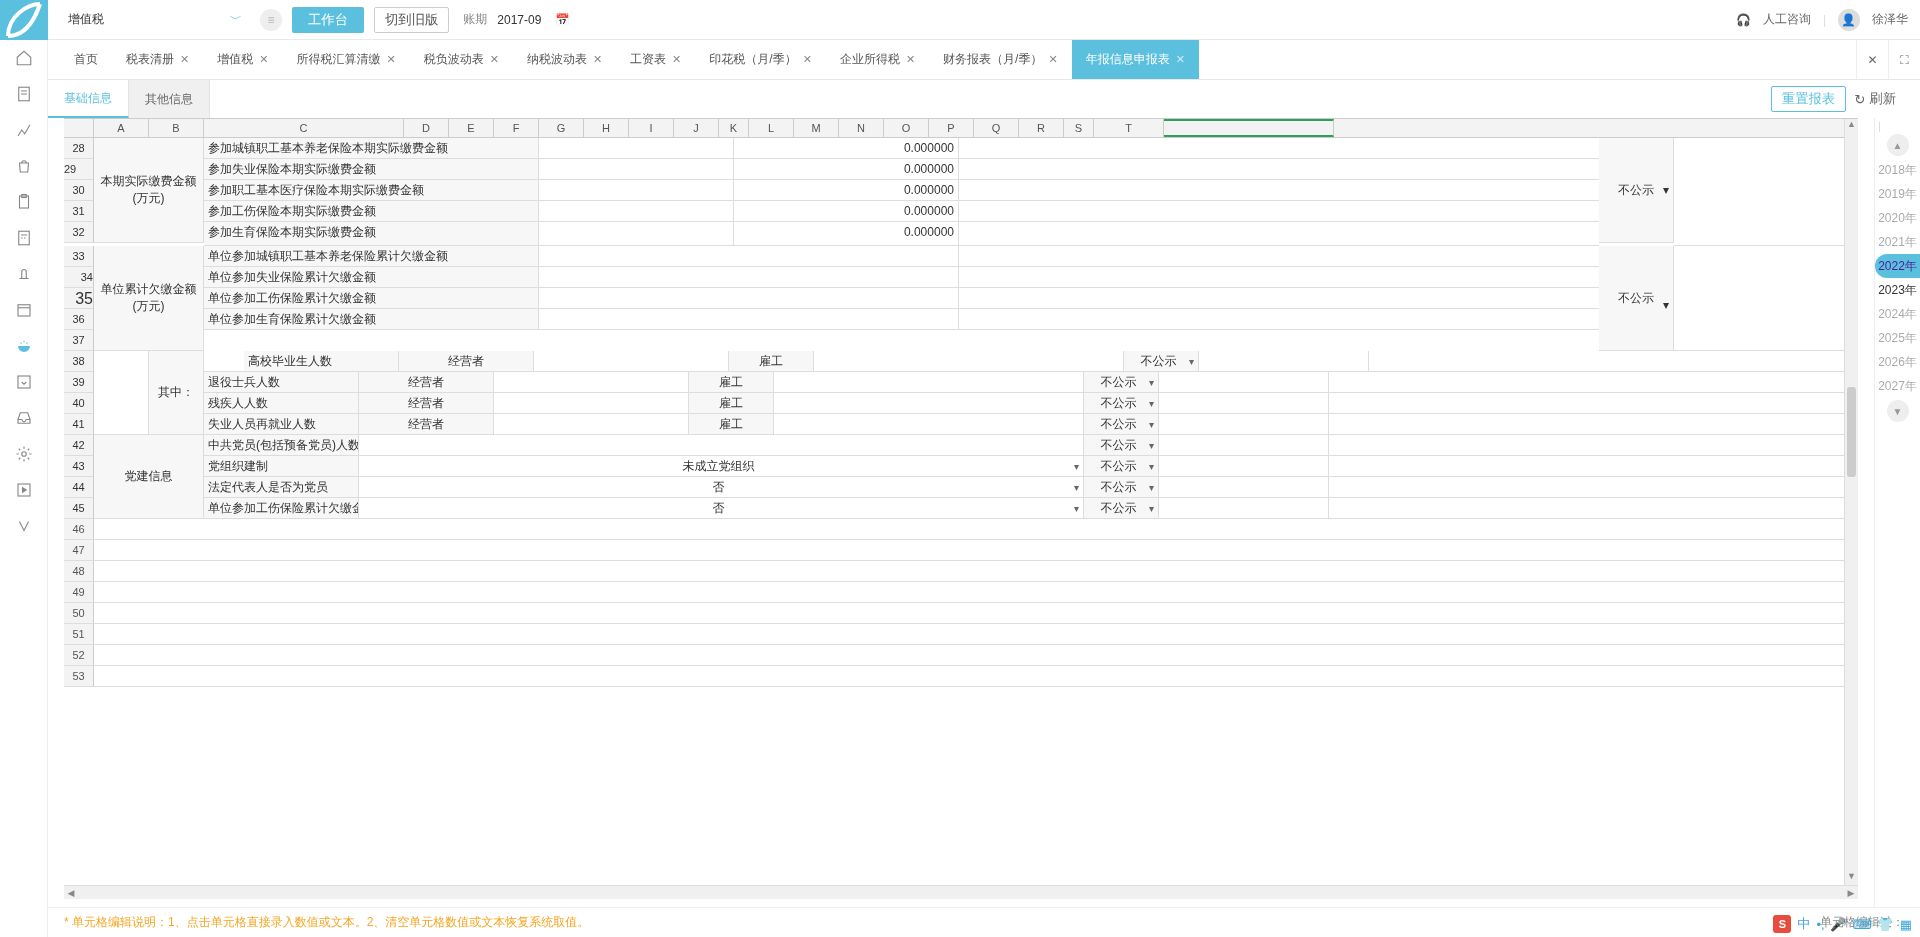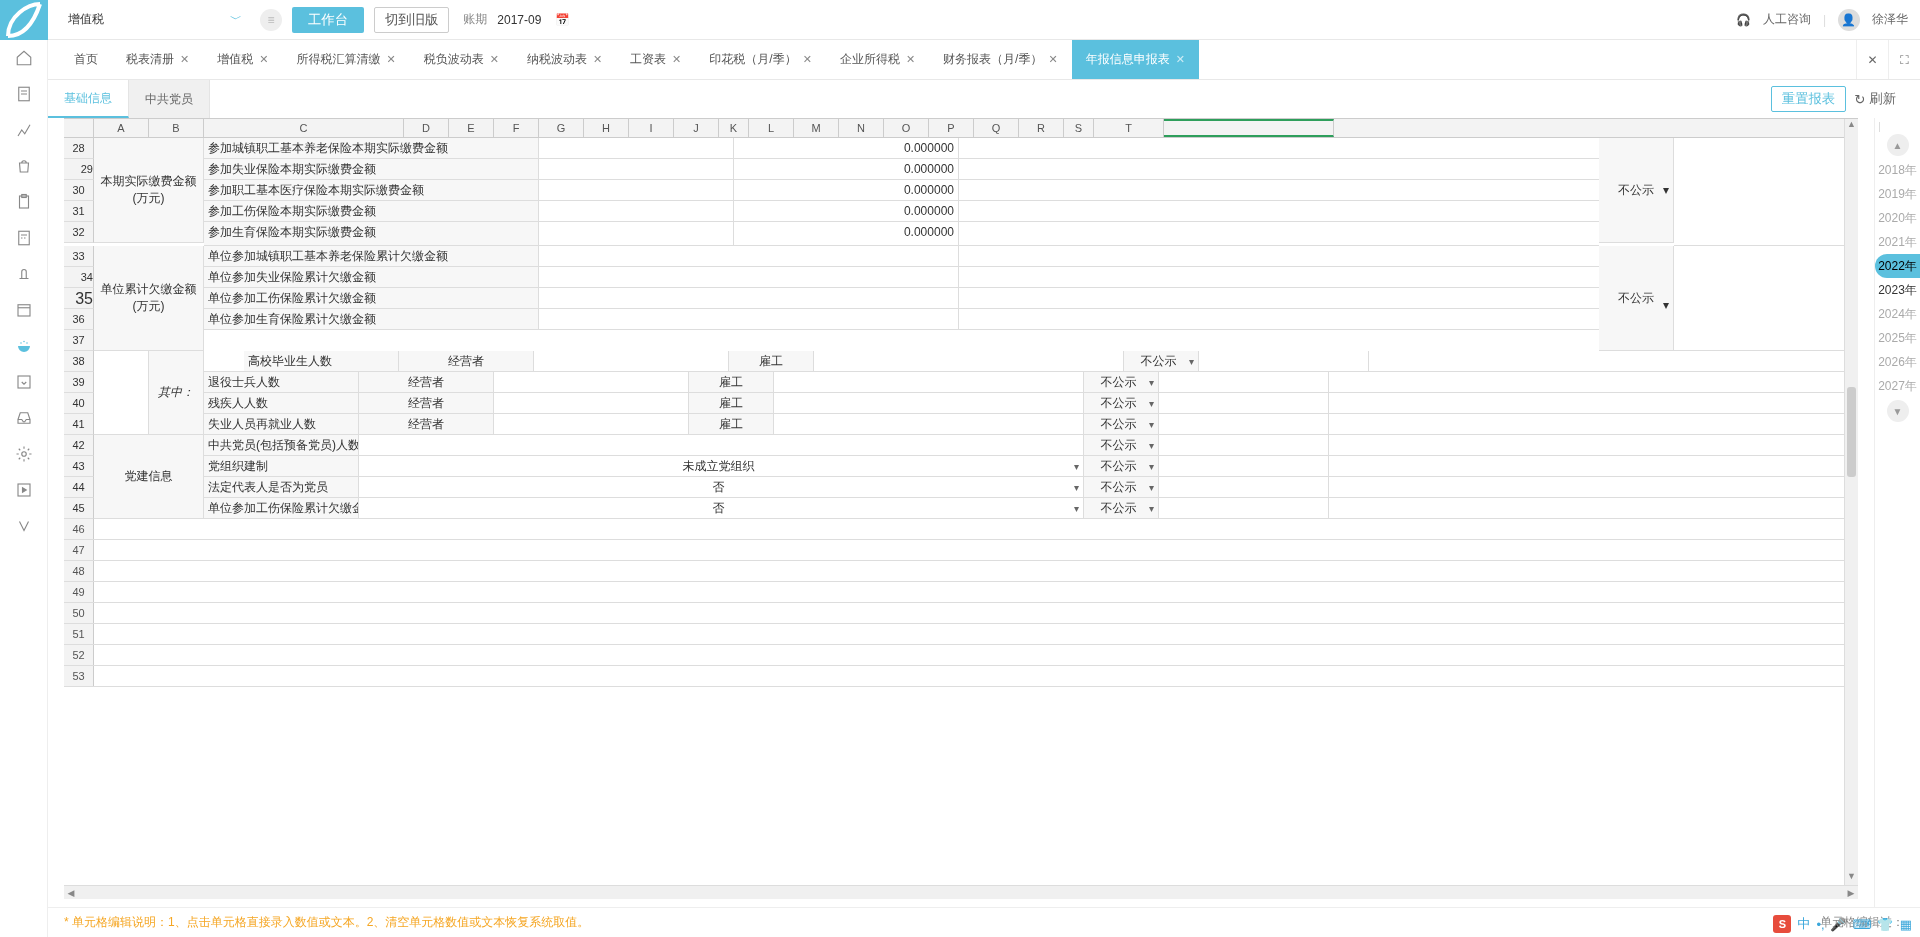--- a/index.html
+++ b/index.html
@@ -68,21 +68,21 @@
 
 .footer { height: 30px; background: #fff; border-top: 1px solid #eee; display: flex; align-items: center; padding: 0 16px; }
 .footer .hint { color: #f5a623; font-size: 12px; }
 .footer .spacer { flex: 1; }
 .footer .editcnt { color: #888; }
 
 .year-rail { width: 46px; background: #fff; display: flex; flex-direction: column; align-items: center; padding-top: 4px; gap: 2px; border-left: 1px solid #eee; }
 .year-rail .railbtn { width: 22px; height: 22px; border-radius: 50%; background: #eee; color: #999; display: flex; align-items: center; justify-content: center; font-size: 10px; }
 .year-rail .year { width: 46px; height: 24px; line-height: 24px; text-align: center; color: #aaa; cursor: pointer; font-size: 12px; }
 .year-rail .year.cur { color: #333; }
-.year-rail .year.active { background: #5bc0de; color: #000000; border-radius: 12px 0 0 12px; }
+.year-rail .year.active { background: #5bc0de; color: #4c1d95; border-radius: 12px 0 0 12px; }
 
 .ime-bar { position: fixed; right: 8px; bottom: 4px; display: flex; gap: 6px; align-items: center; }
 .ime-bar .ime { width: 18px; height: 18px; background: #e74c3c; color: #fff; border-radius: 3px; text-align: center; line-height: 18px; font-size: 11px; font-weight: bold; }
 .ime-bar .ic { color: #3ba7db; font-size: 13px; }
 </style>
 </head>
 <body>
 
 <div class="app">
   <div class="sidebar">
@@ -237,21 +237,21 @@
           <span class="close">✕</span>
         </div>
         <div class="spacer"></div>
       <div class="tab-act">✕</div>
       <div class="tab-act">⛶</div>
     </div>
 
     <div class="subhead">
       <div class="subtabs">
         <div class="subtab active">基础信息</div>
-        <div class="subtab">中共党员</div>
+        <div class="subtab">其他信息</div>
       </div>
       <div class="spacer"></div>
       <button class="btn-reset">重置报表</button>
       <button class="btn-refresh">
           <span>↻</span>
           <span>刷新</span>
         </button>
     </div>
 
     <div class="content">
@@ -279,21 +279,21 @@
                 <div class="ch" style="width: 45px;">Q</div>
                 <div class="ch" style="width: 45px;">R</div>
                 <div class="ch" style="width: 30px;">S</div>
                 <div class="ch" style="width: 70px;">T</div>
                 <div class="ch" style="width: 170px; border-top: 2px solid rgb(46, 158, 91); border-bottom: 2px solid rgb(46, 158, 91);"></div>
               </div>
             <div id="gridbody">
                 <div style="display: flex;">
                   <div>
                     <div class="rh" style="height: 21px; line-height: 21px; width: 30px; border-right: 1px solid rgb(204, 204, 204); border-bottom: 1px solid rgb(221, 221, 221); background: rgb(243, 243, 243); text-align: center; font-size: 11px;">28</div>
-                    <div class="rh" style="height: 21px; line-height: 21px; width: 30px; border-right: 1px solid rgb(204, 204, 204); border-bottom: 1px solid rgb(221, 221, 221); background: rgb(243, 243, 243); text-align: right; font-size: 11px;">29</div>
+                    <div class="rh" style="height: 21px; line-height: 21px; width: 30px; border-right: 1px solid rgb(204, 204, 204); border-bottom: 1px solid rgb(221, 221, 221); background: rgb(243, 243, 243); text-align: left; font-size: 11px;">29</div>
                     <div class="rh" style="height: 21px; line-height: 21px; width: 30px; border-right: 1px solid rgb(204, 204, 204); border-bottom: 1px solid rgb(221, 221, 221); background: rgb(243, 243, 243); text-align: center; font-size: 11px;">30</div>
                     <div class="rh" style="height: 21px; line-height: 21px; width: 30px; border-right: 1px solid rgb(204, 204, 204); border-bottom: 1px solid rgb(221, 221, 221); background: rgb(243, 243, 243); text-align: center; font-size: 11px;">31</div>
                     <div class="rh" style="height: 21px; line-height: 21px; width: 30px; border-right: 1px solid rgb(204, 204, 204); border-bottom: 1px solid rgb(221, 221, 221); background: rgb(243, 243, 243); text-align: center; font-size: 11px;">32</div>
                   </div>
                   <div class="group-lbl" style="width: 110px; height: 105px;">本期实际缴费金额(万元)</div>
                   <div style="flex: 1 1 0%;">
                     <div class="row" style="height: 21px;">
                       <div class="cell lbl" style="width: 335px;">参加城镇职工基本养老保险本期实际缴费金额</div>
                       <div class="cell " style="width: 195px;"></div>
                       <div class="cell num" style="width: 225px;">0.000000</div>
@@ -353,21 +353,21 @@
                   <div style="width: 170px; border-bottom: 1px solid rgb(221, 221, 221);"></div>
                 </div>
                 <div style="display: flex;">
                   <div>
                     <div class="rh" style="height: 21px; line-height: 21px; width: 30px; border-right: 1px solid rgb(204, 204, 204); border-bottom: 1px solid rgb(221, 221, 221); background: rgb(243, 243, 243); text-align: center; font-size: 11px;">38</div>
                     <div class="rh" style="height: 21px; line-height: 21px; width: 30px; border-right: 1px solid rgb(204, 204, 204); border-bottom: 1px solid rgb(221, 221, 221); background: rgb(243, 243, 243); text-align: center; font-size: 11px;">39</div>
                     <div class="rh" style="height: 21px; line-height: 21px; width: 30px; border-right: 1px solid rgb(204, 204, 204); border-bottom: 1px solid rgb(221, 221, 221); background: rgb(243, 243, 243); text-align: center; font-size: 11px;">40</div>
                     <div class="rh" style="height: 21px; line-height: 21px; width: 30px; border-right: 1px solid rgb(204, 204, 204); border-bottom: 1px solid rgb(221, 221, 221); background: rgb(243, 243, 243); text-align: center; font-size: 11px;">41</div>
                   </div>
                   <div class="group-lbl" style="width: 55px; height: 84px; background: rgb(255, 255, 255); border-bottom: 1px solid rgb(221, 221, 221);"></div>
-                  <div class="group-lbl" style="width: 55px; height: 84px; font-style: italic;">其中：</div>
+                  <div class="group-lbl" style="width: 55px; height: 84px;">其中：</div>
                   <div style="flex: 1 1 0%;">
                     <div class="row">
                       <div class="cell lbl" style="width: 155px; margin-left: 40px;">高校毕业生人数</div>
                       <div class="cell lbl ctr" style="width: 135px;">经营者</div>
                       <div class="cell " style="width: 195px;"></div>
                       <div class="cell lbl ctr" style="width: 85px;">雇工</div>
                       <div class="cell " style="width: 310px;"></div>
                       <div class="cell lbl ctr dd" style="width: 75px;">不公示</div>
                       <div class="cell " style="width: 170px;"></div>
                     </div>

